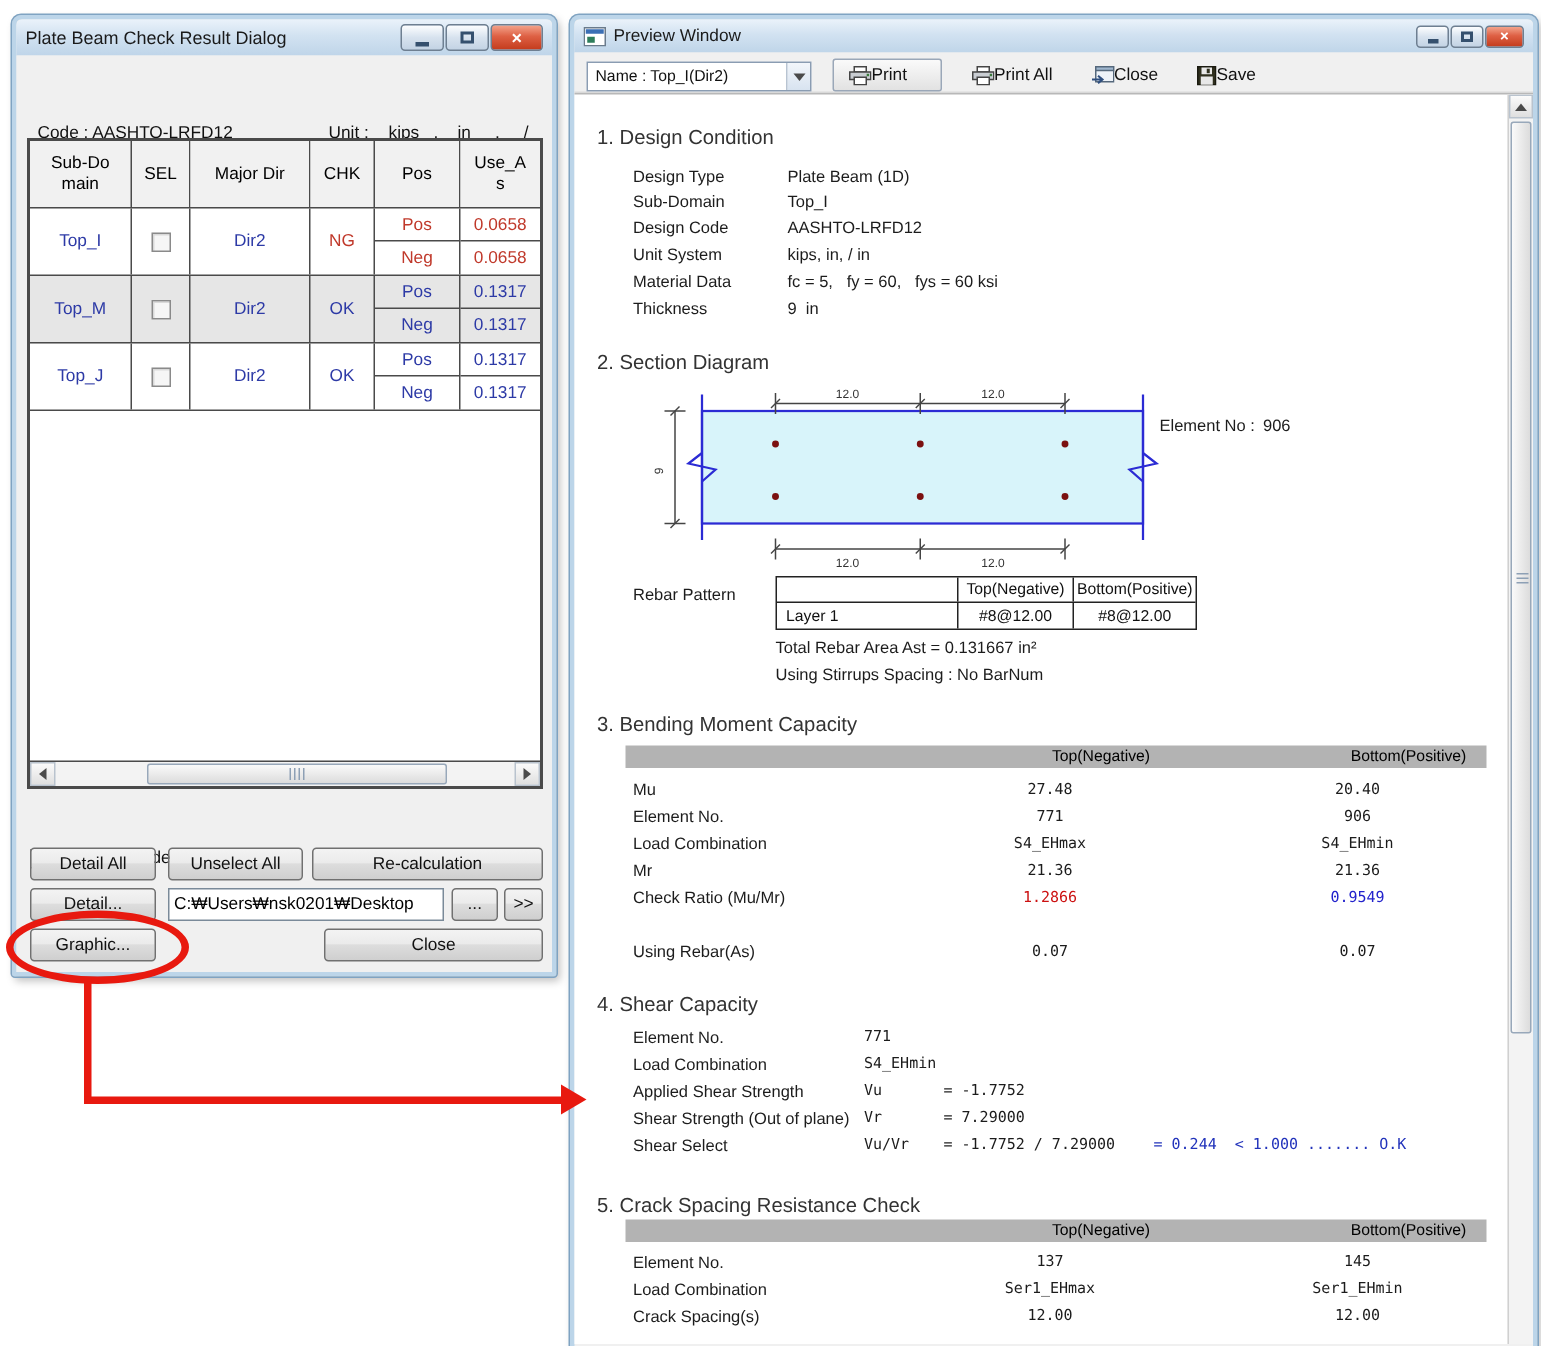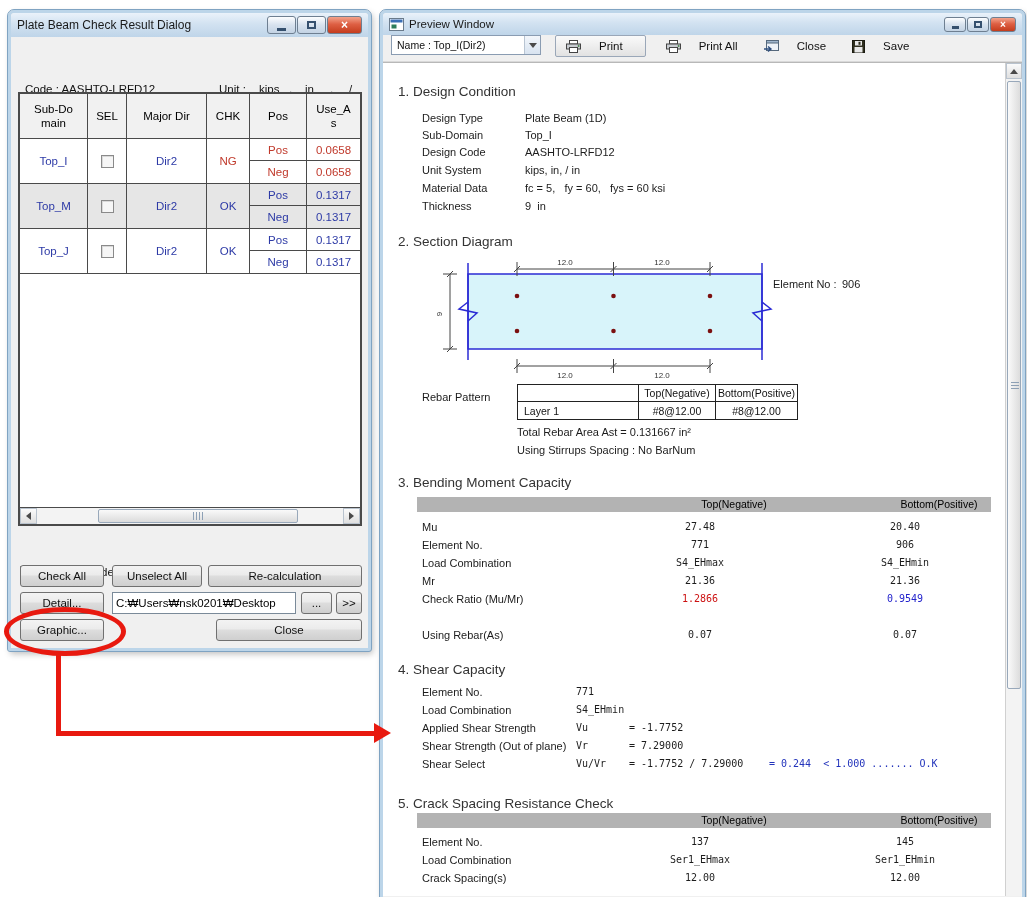--- a/index.html
+++ b/index.html
@@ -76,26 +76,26 @@
   .red-v { position:absolute; left:56px; top:652px; width:5px; height:84px; background:#E8190F; z-index:50; }
   .red-h { position:absolute; left:56px; top:731px; width:320px; height:5px; background:#E8190F; z-index:50; }
   .red-head { position:absolute; left:374px; top:723px; width:0; height:0; z-index:50;
               border-top:10px solid transparent; border-bottom:10px solid transparent; border-left:17px solid #E8190F; }
 
   
   #pv { left:380px; top:10px; width:645px; height:892px; }
   #pv .titlebar { height:22px; }
   .pv-icon { width:15px; height:13px; margin-right:5px; }
   .toolbar { height:27px; background:#F0F0F0; border-bottom:1px solid #D9D9D9;
-             display:flex; align-items:flex-start; gap:14px; padding:0 8px; }
+             display:flex; align-items:flex-end; gap:14px; padding:0 8px; }
   .combo { width:150px; height:20px; border:1px solid #8A9CB2; background:#fff; font-size:10.5px;
            display:flex; align-items:center; padding-left:5px; color:#111; }
   .combo-arrow { margin-left:auto; width:16px; height:18px; border-left:1px solid #B8C4D2;
                  background:linear-gradient(#F2F6FB,#D8E3F0); display:flex; align-items:center; justify-content:center; }
-  .tbtn { display:flex; align-items:center; gap:18px; font-size:11.5px; color:#111; height:22px; padding:0 6px; }
+  .tbtn { display:flex; align-items:center; gap:0; font-size:11.5px; color:#111; height:22px; padding:0 6px; }
   .tbtn.raised { border:1px solid #9AA7B8; border-radius:2px; padding:0 22px 0 10px;
                  background:linear-gradient(#FAFAFA,#E2E2E2); }
 
   .pv-body { position:relative; width:639px; height:834px; background:#fff;
              border-top:1px solid #B8B8B8; overflow:hidden; }
   .pv-content { position:absolute; left:0; top:0; width:622px; height:100%; }
 
   .vscroll { position:absolute; right:0; top:0; width:17px; height:100%; background:#F3F3F3;
              border-left:1px solid #D0D0D0; }
   .v-thumb { position:absolute; left:1px; top:18px; width:14px; height:608px;
@@ -226,21 +226,21 @@
         </span>
         <span class="sb-btn right">
             <span class="tri-r"></span>
           </span>
       </div>
     </div>
 
     <span class="abs chkbox" style="left:9px;top:497px"></span>
     <span class="abs lbl" style="left:28px;top:497px">Connect Model View</span>
 
-    <div class="btn" style="left:9px;top:528px;width:84px;height:22px">Check All</div>
+    <div class="btn" style="left:9px;top:528px;width:84px;height:22px">Detail All</div>
     <div class="btn" style="left:101px;top:528px;width:90px;height:22px">Unselect All</div>
     <div class="btn" style="left:197px;top:528px;width:154px;height:22px">Re-calculation</div>
 
     <div class="btn" style="left:9px;top:555px;width:84px;height:22px">Detail...</div>
     <div class="pathfield" style="left:101px;top:555px;width:184px;height:22px">C:₩Users₩nsk0201₩Desktop</div>
     <div class="btn" style="left:290px;top:555px;width:31px;height:22px">...</div>
     <div class="btn" style="left:325px;top:555px;width:26px;height:22px">&gt;&gt;</div>
 
     <div class="btn" style="left:9px;top:582px;width:84px;height:22px">Graphic...</div>
     <div class="btn" style="left:205px;top:582px;width:146px;height:22px">Close</div>

